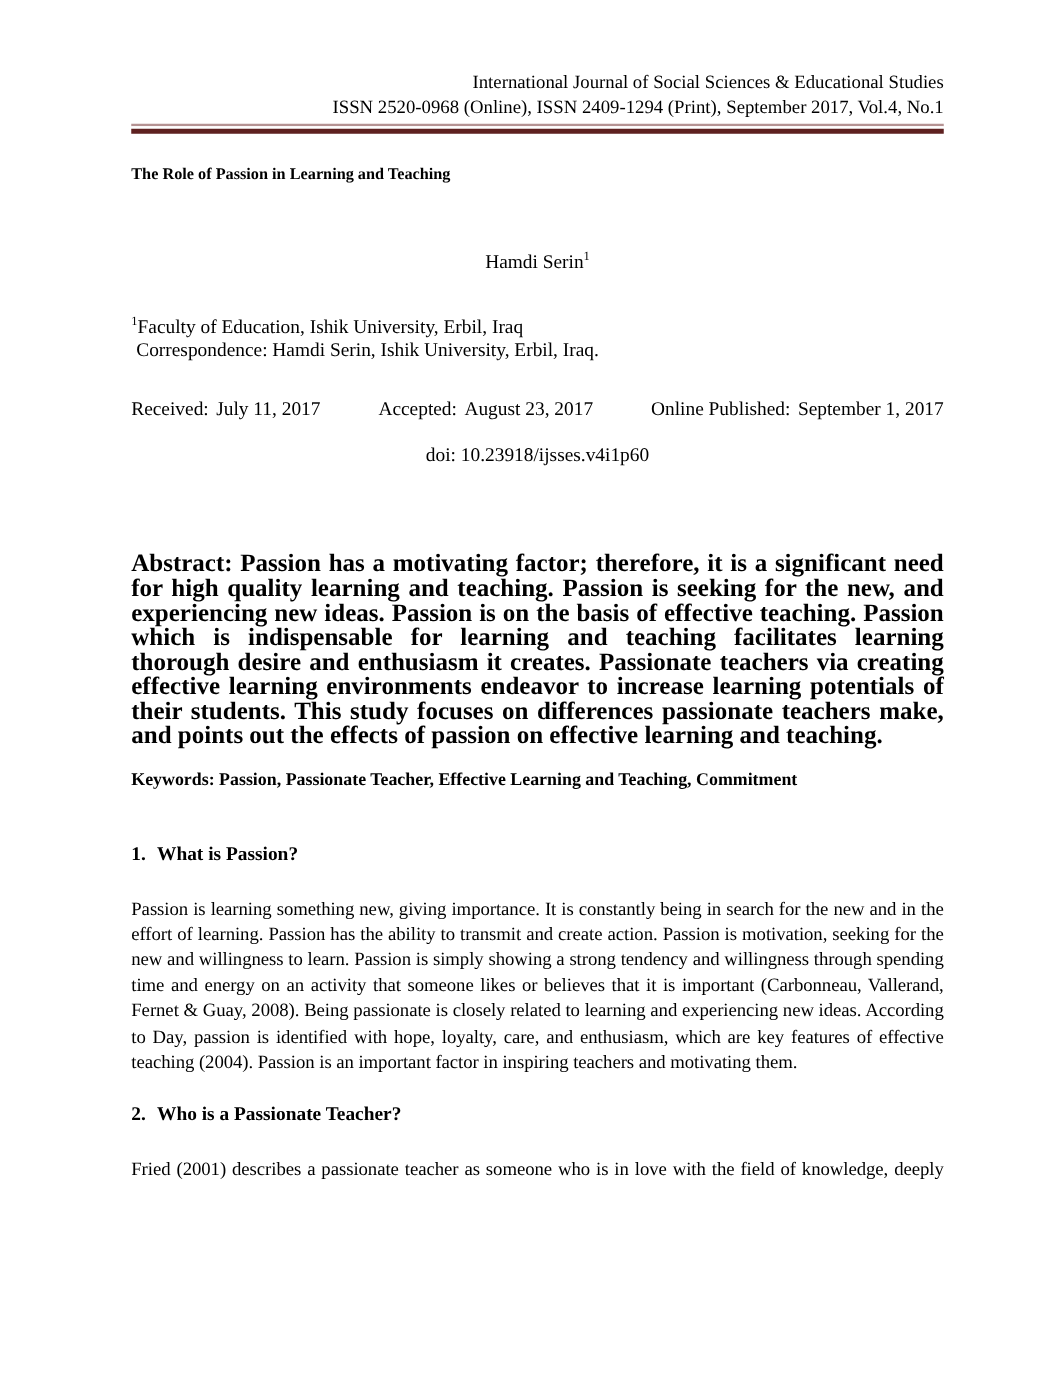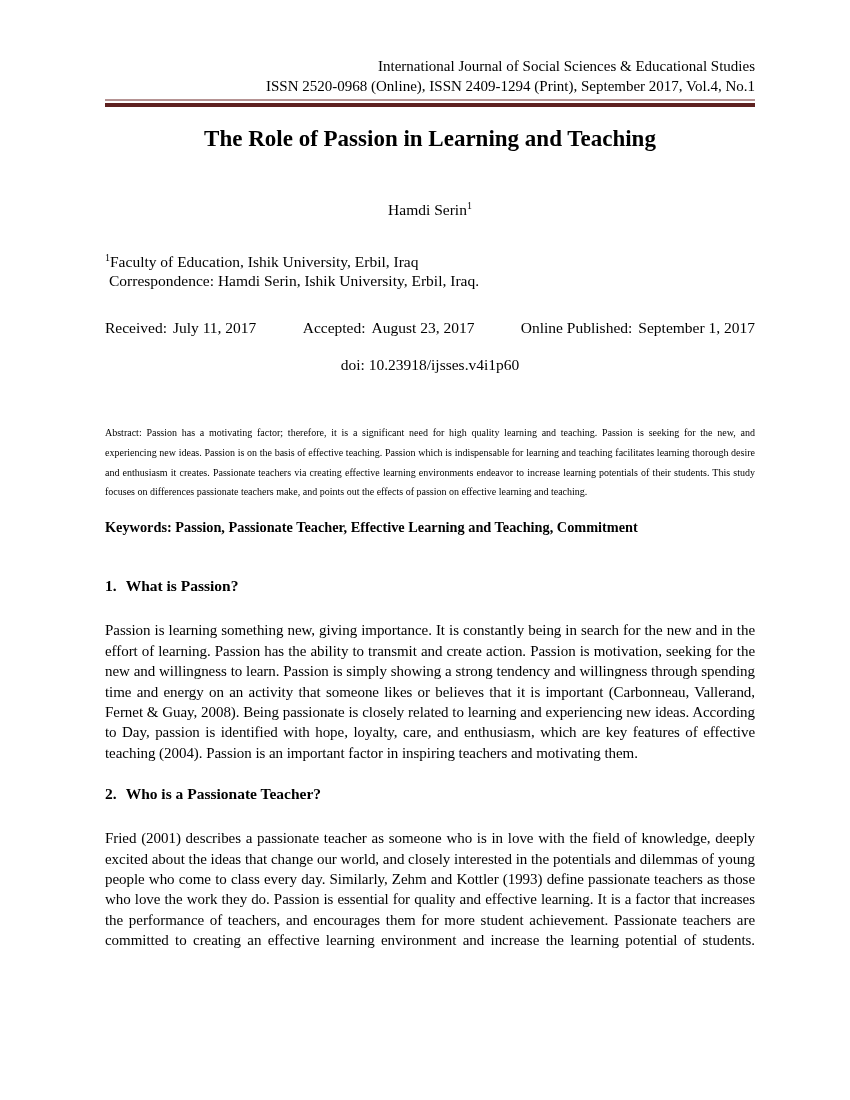--- a/index.html
+++ b/index.html
@@ -23,23 +23,23 @@
   }
 
   
   .rule-block { margin-top: 3px; }
   .rule-light { height: 2px; background: #b59393; }
   .rule-gap   { height: 2px; background: #ffffff; }
   .rule-dark  { height: 4px; background: #5e2120; }
 
   .paper-title {
     margin-top: 20px;
-    text-align: center;
-    font-weight: bold;
-    font-size: 23px;
+    text-align: left;
+    font-weight: bold;
+    font-size: 13px;
     line-height: 24px;
   }
 
   .author-line {
     margin-top: 45px;
     text-align: center;
     font-size: 15.5px;
     line-height: 20px;
   }
   sup { font-size: 10px; }
@@ -61,23 +61,23 @@
   .date-label { margin-right: 6px; }
 
   .doi-line {
     margin-top: 17px;
     text-align: center;
     font-size: 15.5px;
     line-height: 20px;
   }
 
   .abstract {
-    margin-top: 48px;
-    font-weight: normal;
-    font-size: 10px;
+    margin-top: 67px;
+    font-weight: bold;
+    font-size: 20px;
     line-height: 19.6px;
     text-align: justify;
   }
 
   .keywords {
     margin-top: 16px;
     font-weight: bold;
     font-size: 14.3px;
     line-height: 19.6px;
   }

